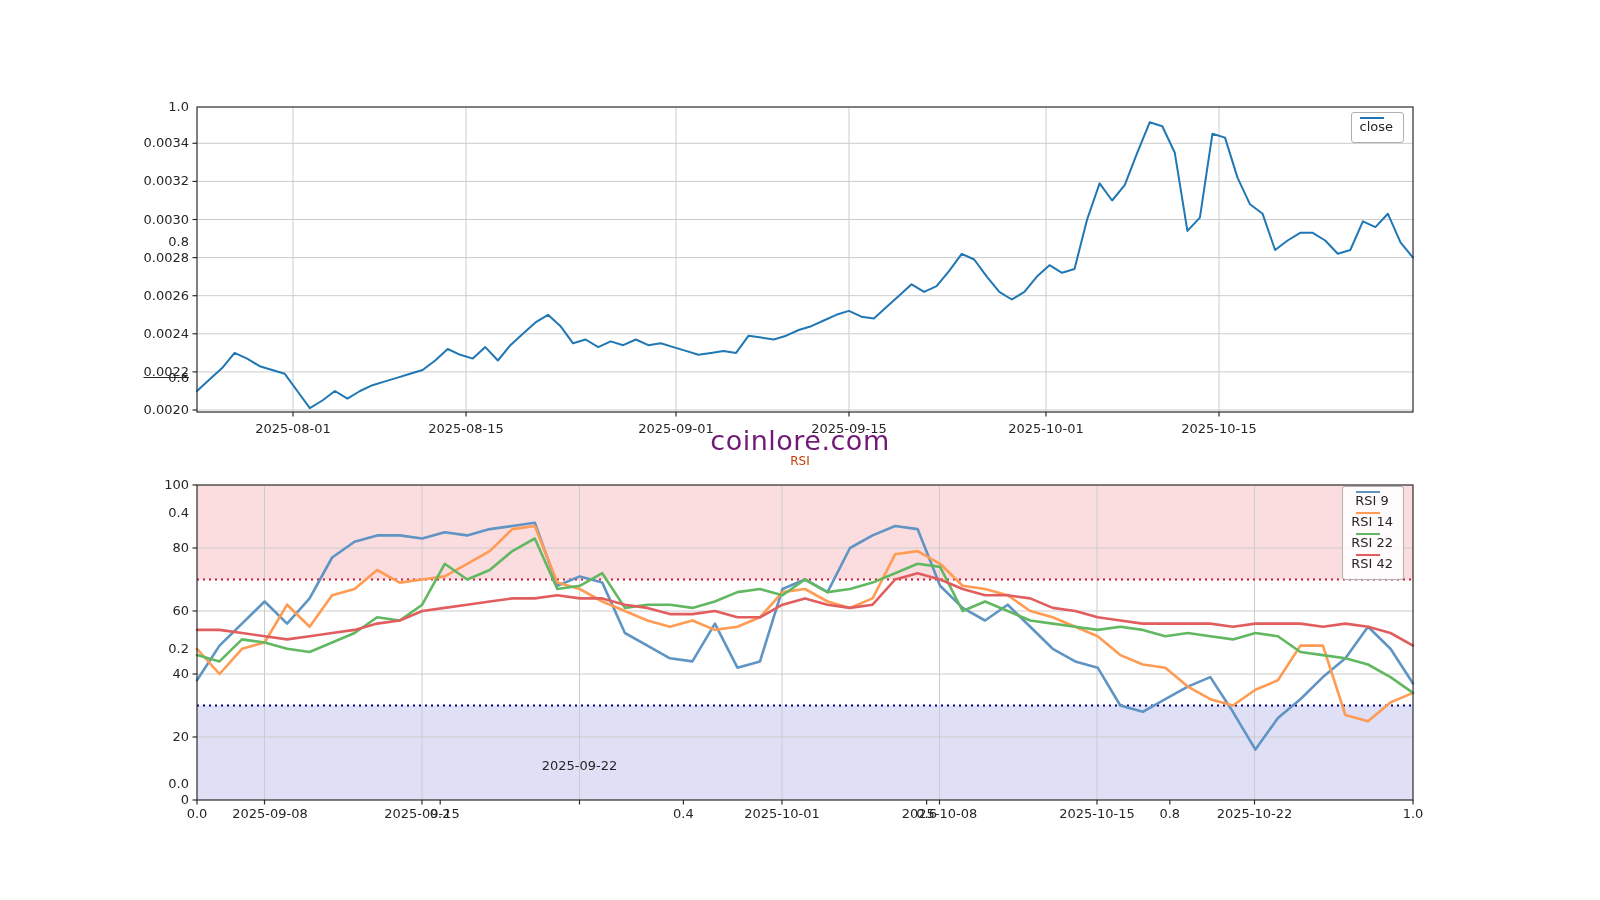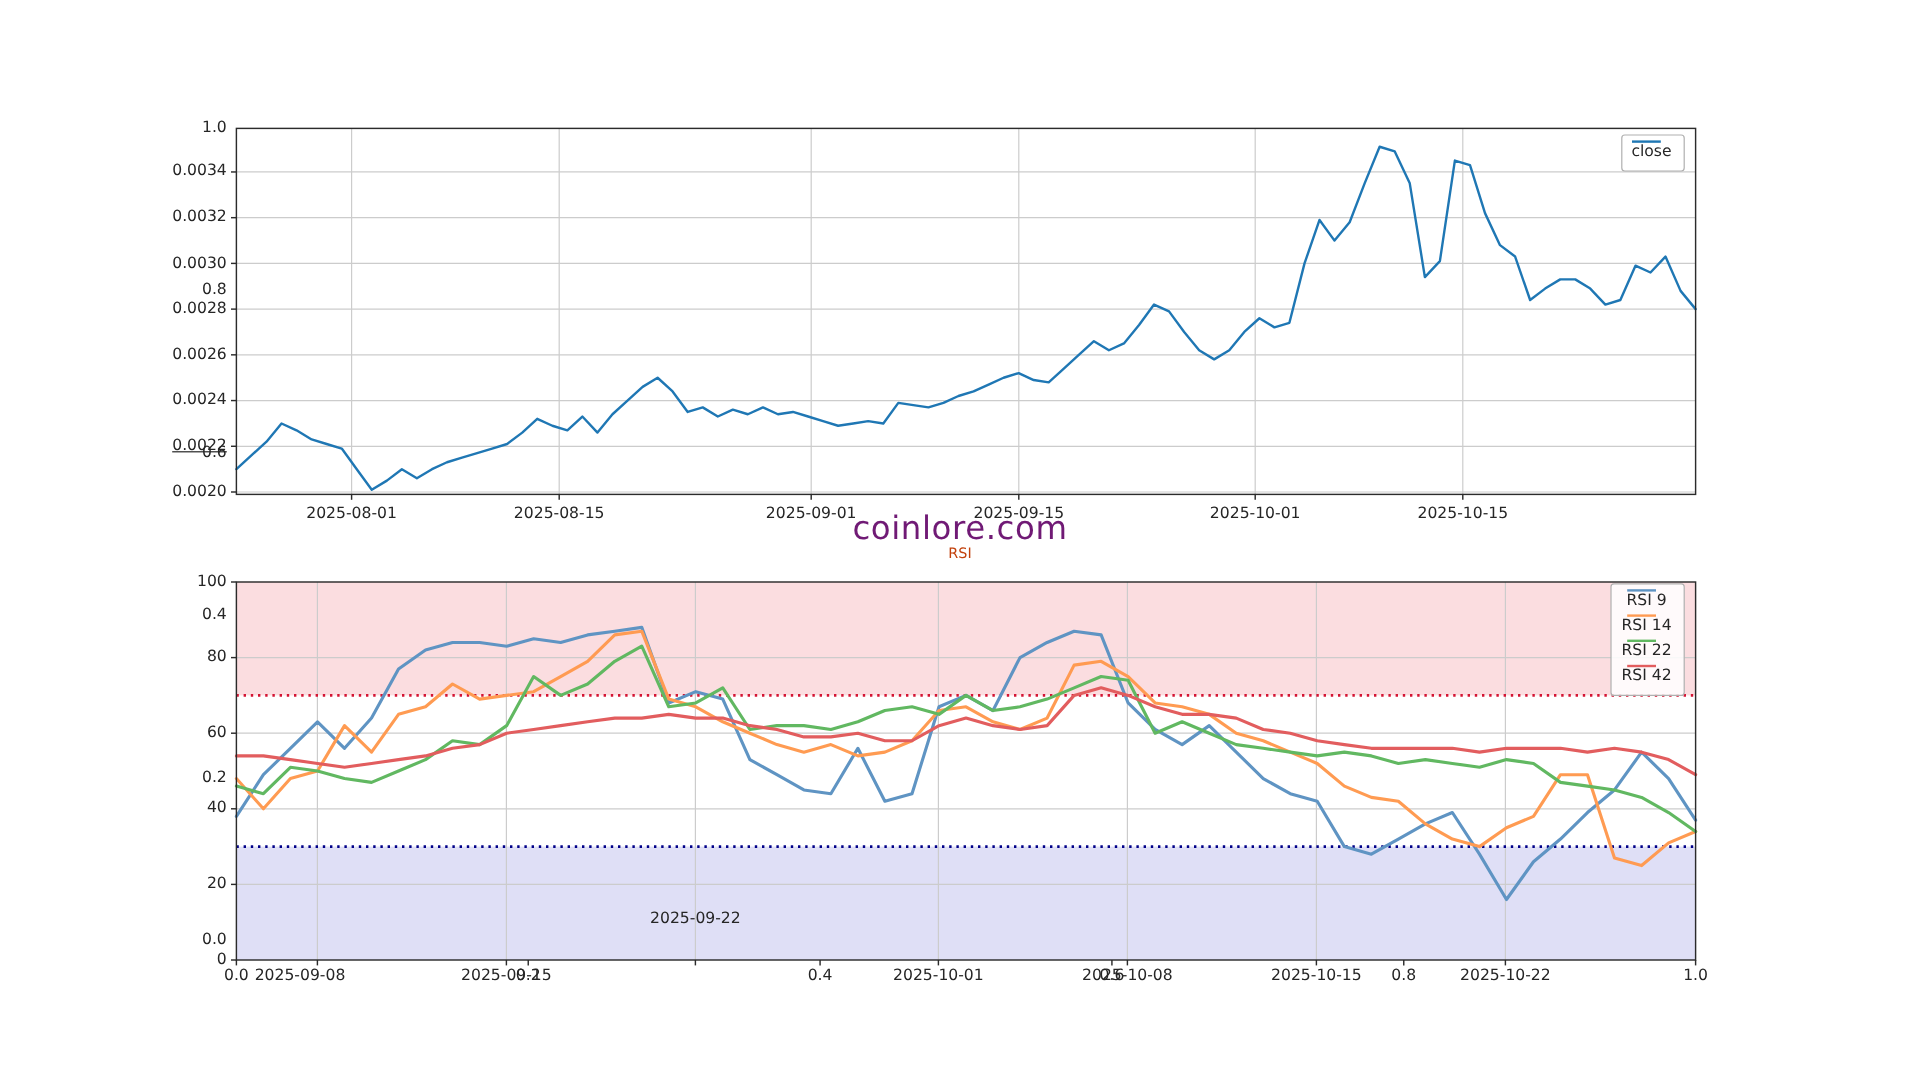--- a/index.html
+++ b/index.html
@@ -142,21 +142,21 @@
     <div class="tick r" style="left: 109px; width: 80px; top: 369.8px;">0.6</div>
     <div class="tick r" style="left: 109px; width: 80px; top: 505.2px;">0.4</div>
     <div class="tick r" style="left: 109px; width: 80px; top: 640.6px;">0.2</div>
     <div class="tick r" style="left: 109px; width: 80px; top: 776px;">0.0</div>
     <div class="tick c" style="left: 137px; width: 120px; top: 806px;">0.0</div>
     <div class="tick c" style="left: 380.2px; width: 120px; top: 806px;">0.2</div>
     <div class="tick c" style="left: 623.4px; width: 120px; top: 806px;">0.4</div>
     <div class="tick c" style="left: 866.6px; width: 120px; top: 806px;">0.6</div>
     <div class="tick c" style="left: 1109.8px; width: 120px; top: 806px;">0.8</div>
     <div class="tick c" style="left: 1353px; width: 120px; top: 806px;">1.0</div>
-    <div class="tick c" style="left: 190px; width: 120px; top: 806px;">2025-09-08</div>
+    <div class="tick c" style="left: 210px; width: 120px; top: 806px;">2025-09-08</div>
     <div class="tick c" style="left: 362px; width: 120px; top: 806px;">2025-09-15</div>
     <div class="tick c" style="left: 519.5px; width: 120px; top: 758px;">2025-09-22</div>
     <div class="tick c" style="left: 722px; width: 120px; top: 806px;">2025-10-01</div>
     <div class="tick c" style="left: 879.5px; width: 120px; top: 806px;">2025-10-08</div>
     <div class="tick c" style="left: 1037px; width: 120px; top: 806px;">2025-10-15</div>
     <div class="tick c" style="left: 1194.5px; width: 120px; top: 806px;">2025-10-22</div>
     <div class="tick r" style="left: 109px; width: 80px; top: 477px;">100</div>
     <div class="tick r" style="left: 109px; width: 80px; top: 540px;">80</div>
     <div class="tick r" style="left: 109px; width: 80px; top: 603px;">60</div>
     <div class="tick r" style="left: 109px; width: 80px; top: 666px;">40</div>

